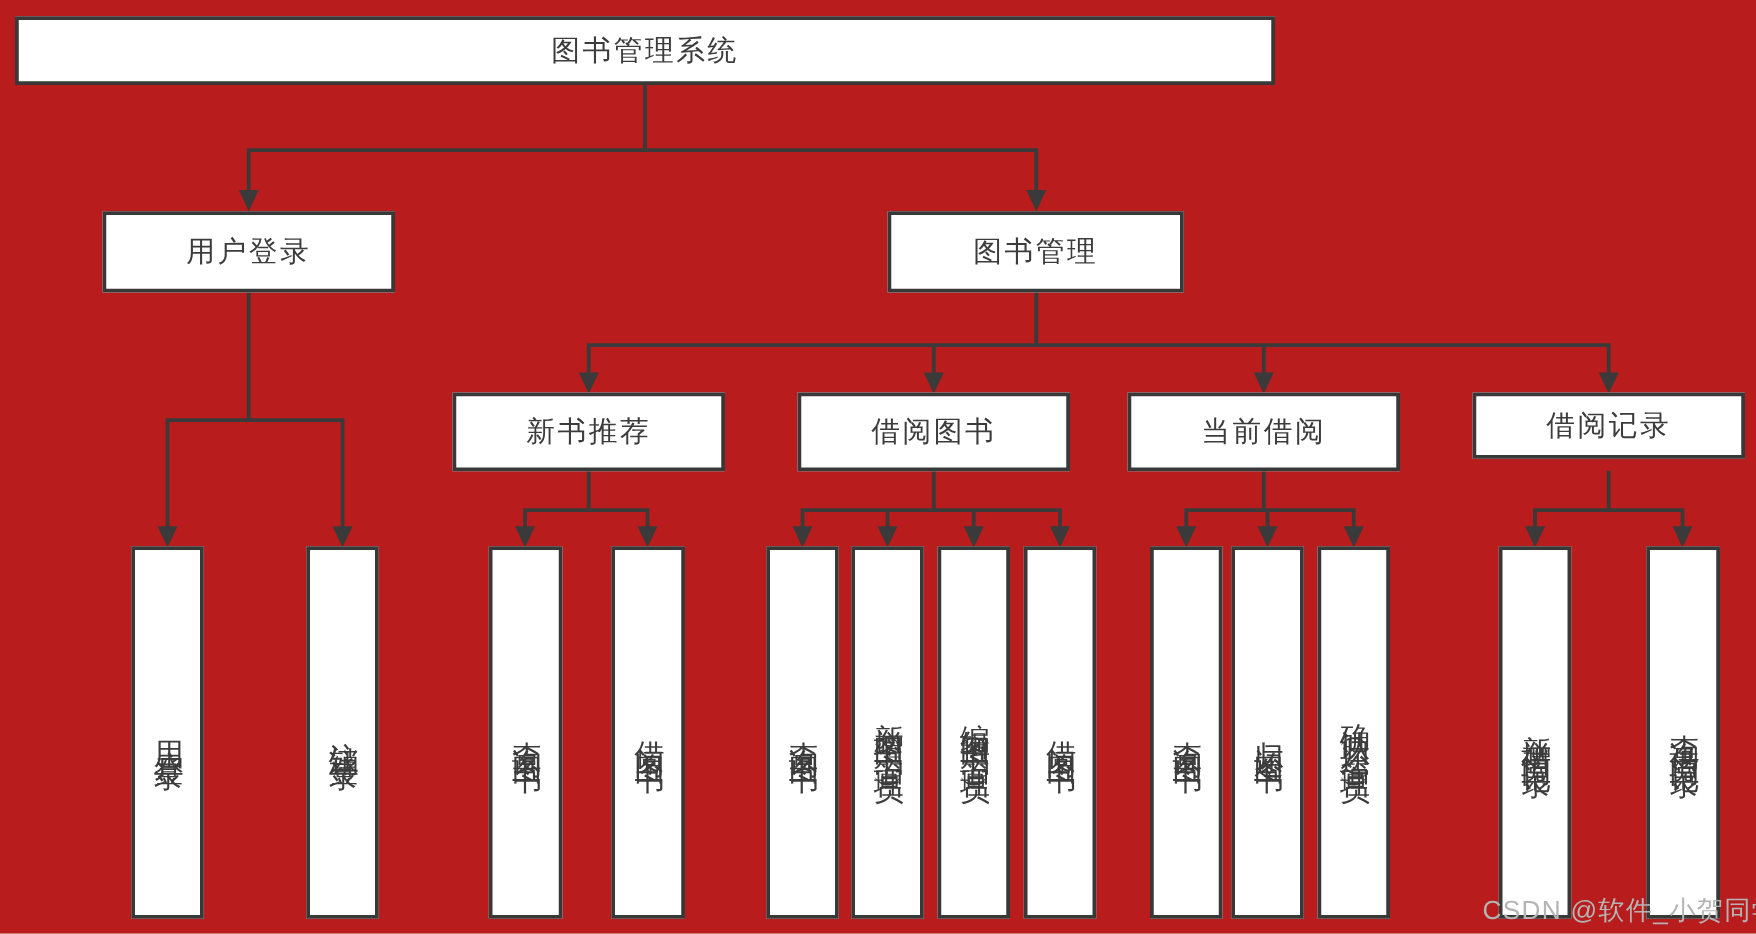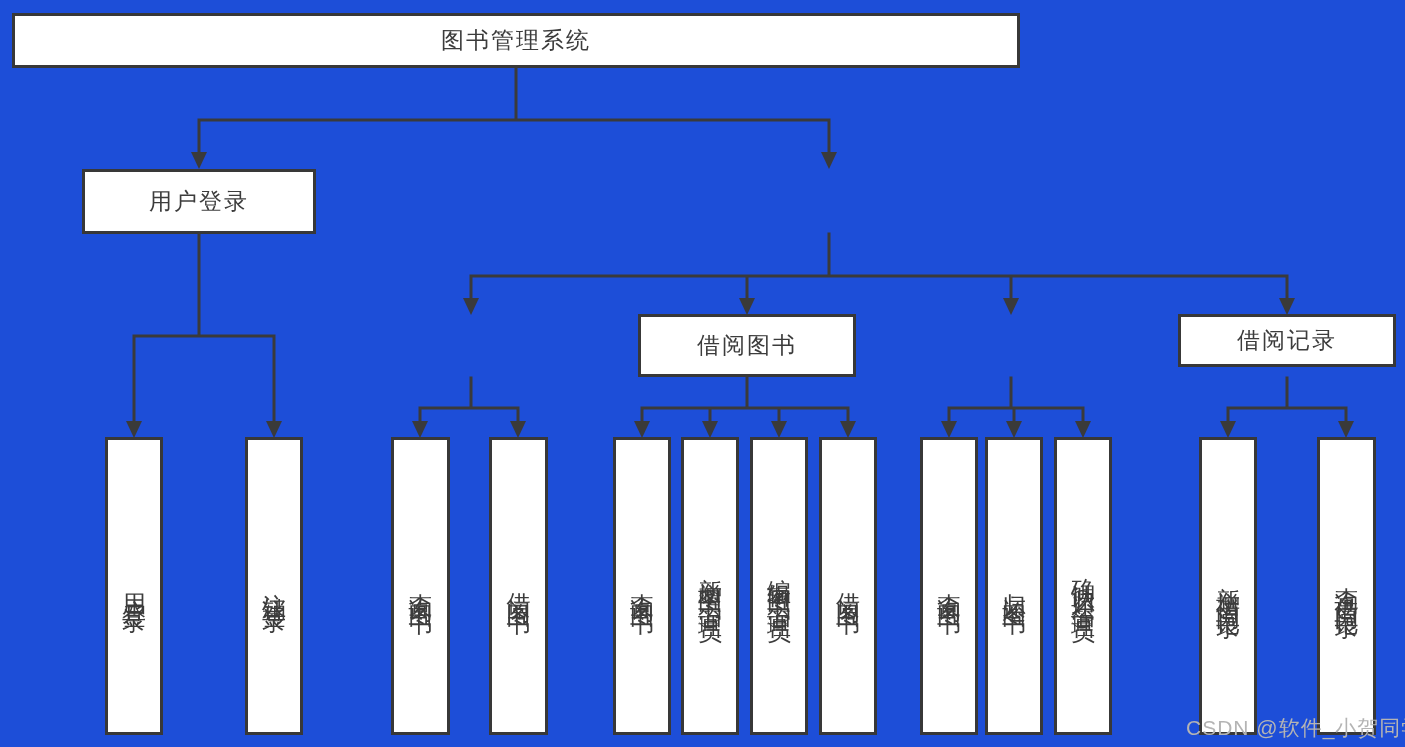--- a/index.html
+++ b/index.html
@@ -1,19 +1,19 @@
 <!DOCTYPE html>
 <html><head>
 <meta charset="utf-8">
 <style>
   html,body{margin:0;padding:0;background:#fff;}
   #stage{
     position:relative;
     width:1405px;height:747px;
-    background:#1d4ed8;
+    background:#b91c1c;
     font-family:"Liberation Sans", sans-serif;
     overflow:hidden;
   }
   .box{
     position:absolute;
     box-sizing:border-box;
     background:#ffffff;
     border:3px solid #383838;
     display:flex;
     align-items:center;
@@ -109,22 +109,25 @@
     <g>
       <path d="M1287 378 V408 M1228 408 H1346 M1228 408 V422 M1346 408 V422"></path>
       <polygon points="1220,421 1236,421 1228,438"></polygon>
       <polygon points="1338,421 1354,421 1346,438"></polygon>
     </g>
   </svg>
 
   <div class="box h-label" style="left:12px;top:13px;width:1008px;height:55px">图书管理系统</div>
 
   <div class="box h-label" style="left:82px;top:169px;width:234px;height:65px">用户登录</div>
+  <div class="box h-label" style="left:710px;top:169px;width:237px;height:65px">图书管理</div>
 
+  <div class="box h-label" style="left:362px;top:314px;width:218px;height:63px">新书推荐</div>
   <div class="box h-label" style="left:638px;top:314px;width:218px;height:63px">借阅图书</div>
+  <div class="box h-label" style="left:902px;top:314px;width:218px;height:63px">当前借阅</div>
   <div class="box h-label" style="left:1178px;top:314px;width:218px;height:53px">借阅记录</div>
 
   <div class="box v-label" style="left:105px;top:437px;width:58px;height:298px">用户登录</div>
   <div class="box v-label" style="left:245px;top:437px;width:58px;height:298px">注销登录</div>
 
   <div class="box v-label" style="left:391px;top:437px;width:59px;height:298px">查询图书</div>
   <div class="box v-label" style="left:489px;top:437px;width:59px;height:298px">借阅图书</div>
 
   <div class="box v-label" style="left:613px;top:437px;width:58px;height:298px">查询图书</div>
   <div class="box v-label" style="left:681px;top:437px;width:58px;height:298px">新增图书（管理员）</div>

